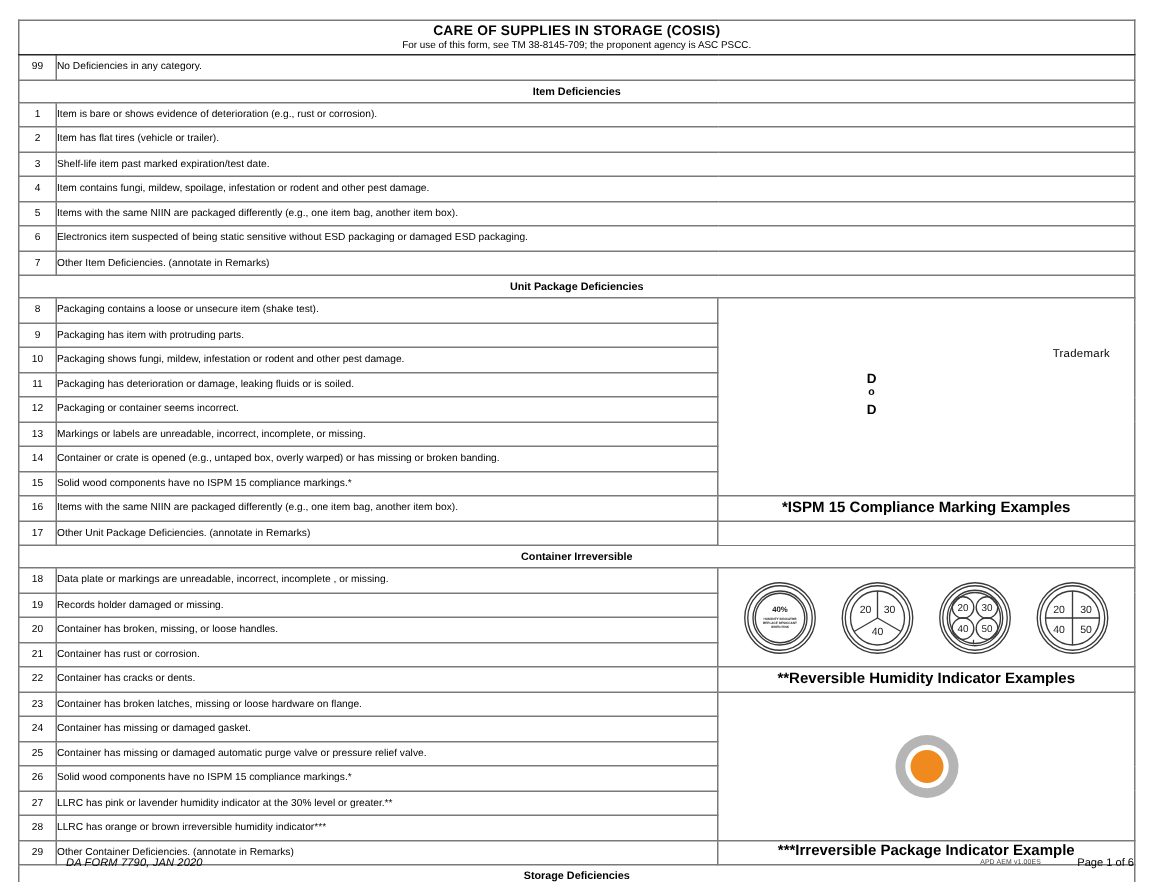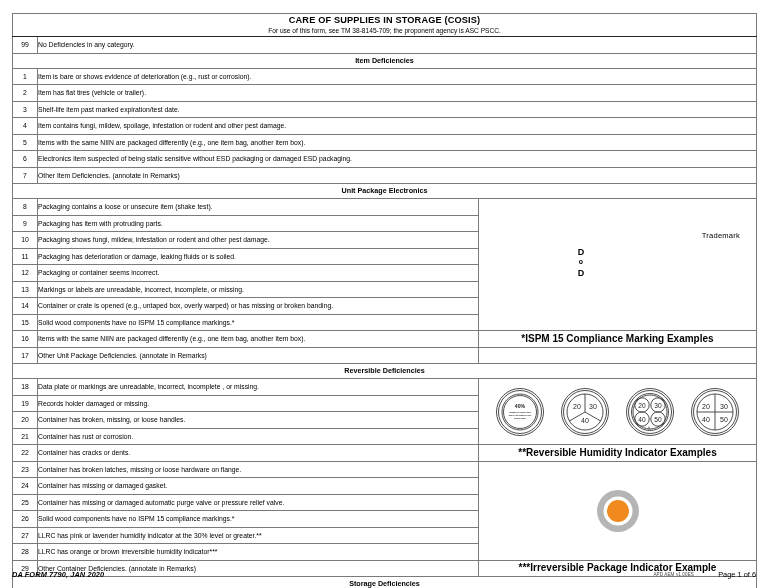--- a/index.html
+++ b/index.html
@@ -150,23 +150,24 @@
     left: 12px;
     top: 570px;
     width: 744px;
     height: 14px;
   }
   .footer-left {
     position: absolute;
     left: 0;
     top: 0;
     font-size: 7.4px;
-    font-weight: bold;
+    font-weight: normal;
     font-style: italic;
     letter-spacing: 0.1px;
+    padding-left: 32px;
   }
   .footer-apd {
     position: absolute;
     right: 62px;
     top: 2px;
     font-size: 4.6px;
     color: #444;
     letter-spacing: 0.1px;
   }
   .footer-page {
@@ -224,21 +225,21 @@
           </tr>
           <tr>
             <td class="num-cell">6</td>
             <td class="desc-cell" colspan="2">Electronics item suspected of being static sensitive without ESD packaging or damaged ESD packaging.</td>
           </tr>
           <tr>
             <td class="num-cell">7</td>
             <td class="desc-cell" colspan="2">Other Item Deficiencies.  (annotate in Remarks)</td>
           </tr>
           <tr>
-            <td class="section-cell" colspan="3">Unit Package Electronics</td>
+            <td class="section-cell" colspan="3">Unit Package Deficiencies</td>
           </tr>
           <tr>
             <td class="num-cell">8</td>
             <td class="desc-cell">Packaging contains a loose or unsecure item (shake test).</td>
             <td class="graph-cell" colspan="1" rowspan="8">
               <div class="ispm-box">
                 <div class="ispm-trademark">Trademark</div>
                 <div class="ispm-dod">
                   <span>D</span>
                   <span class="small">o</span>
@@ -279,21 +280,21 @@
             <td class="num-cell">16</td>
             <td class="desc-cell">Items with the same NIIN are packaged differently (e.g., one item bag, another item box).</td>
             <td class="caption-cell">*ISPM 15 Compliance Marking Examples</td>
           </tr>
           <tr>
             <td class="num-cell">17</td>
             <td class="desc-cell">Other Unit Package Deficiencies.  (annotate in Remarks)</td>
             <td class="graph-cell"></td>
           </tr>
           <tr>
-            <td class="section-cell" colspan="3">Reversible Deficiencies</td>
+            <td class="section-cell" colspan="3">Container Irreversible</td>
           </tr>
           <tr>
             <td class="num-cell">18</td>
             <td class="desc-cell">Data plate or markings are unreadable, incorrect, incomplete , or missing.</td>
             <td class="graph-cell" colspan="1" rowspan="4">
               <div class="hum-row">
                 <div>
                   <svg width="58" height="50" viewBox="0 0 58 50" class="hum-svg">
                     <circle cx="29" cy="25" r="23.5" fill="none" stroke="#3a3a3a" stroke-width="0.9"></circle>
                     <circle cx="29" cy="25" r="21.5" fill="none" stroke="#3a3a3a" stroke-width="0.9"></circle>

